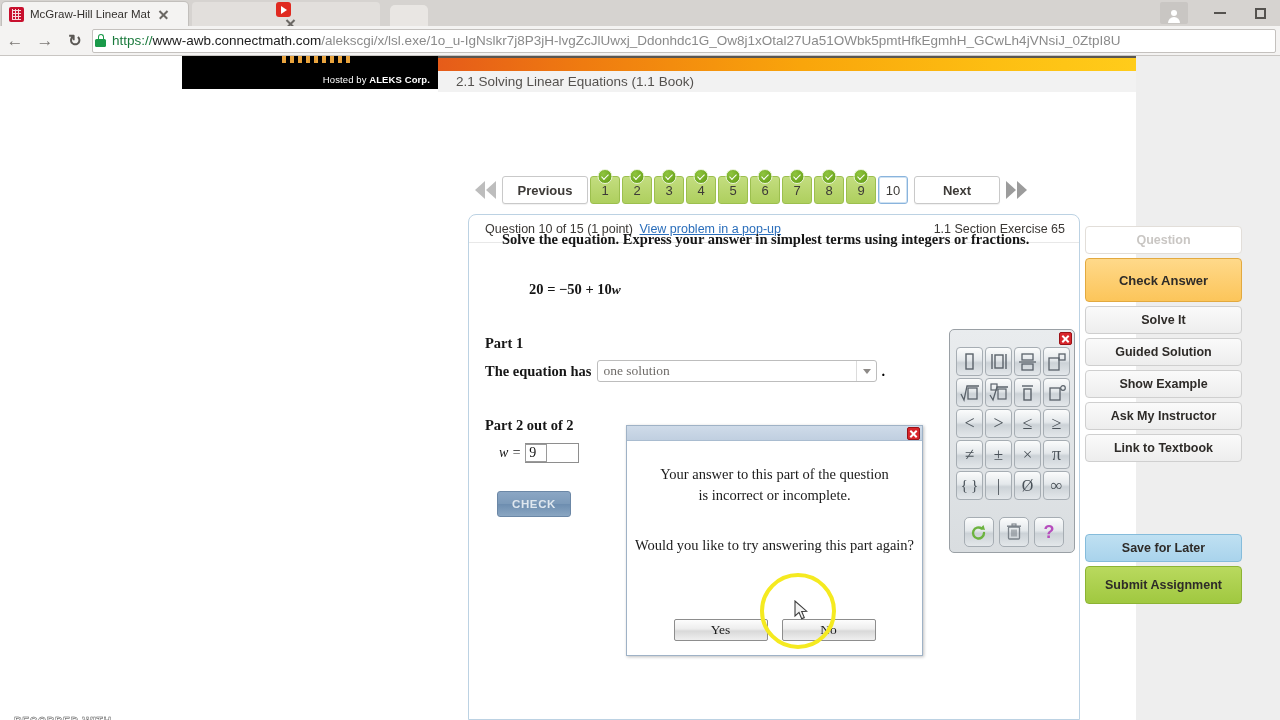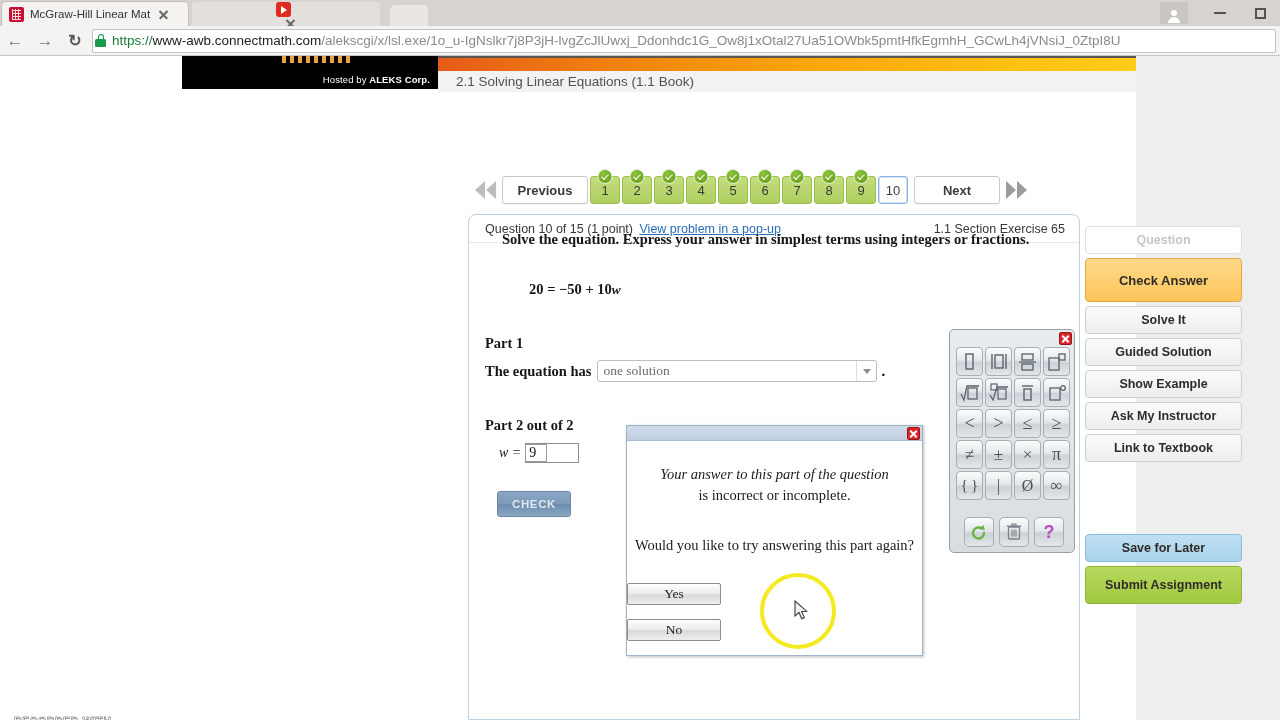--- a/index.html
+++ b/index.html
@@ -295,25 +295,25 @@
   }
   #modal-close:before, #modal-close:after {
     content:""; position:absolute; left:1px; top:5px; width:9px; height:2px; background:#fff;
   }
   #modal-close:before { transform:rotate(45deg); }
   #modal-close:after { transform:rotate(-45deg); }
   #modal-body {
     position:absolute; left:0; top:16px; width:295px; text-align:center;
     font-family:"Liberation Serif", serif; font-size:14.5px; color:#1a1a1a; line-height:1.42;
   }
-  #modal-body .l1 { margin-top:22px;font-style:italic; }
+  #modal-body .l1 { margin-top:22px; }
   #modal-body .l3 { margin-top:30px; }
   #modal-buttons {
     position:absolute; left:0; bottom:14px; width:295px;
-    display:flex; justify-content:center; gap:14px;flex-direction:column;
+    display:flex; justify-content:center; gap:14px;
   }
   .dlg-btn {
     width:94px; height:22px; border-radius:2px;
     background: linear-gradient(180deg,#fdfdfd 0%, #ededed 45%, #d9d9d9 55%, #efefef 100%);
     border:1px solid #8d8d8d;
     display:flex; align-items:center; justify-content:center;
     font-family:"Liberation Serif", serif; font-size:13.5px; color:#1c1c1c;
   }
   #cursor-ring {
     position:absolute; left:578px; top:517px; width:76px; height:76px;

